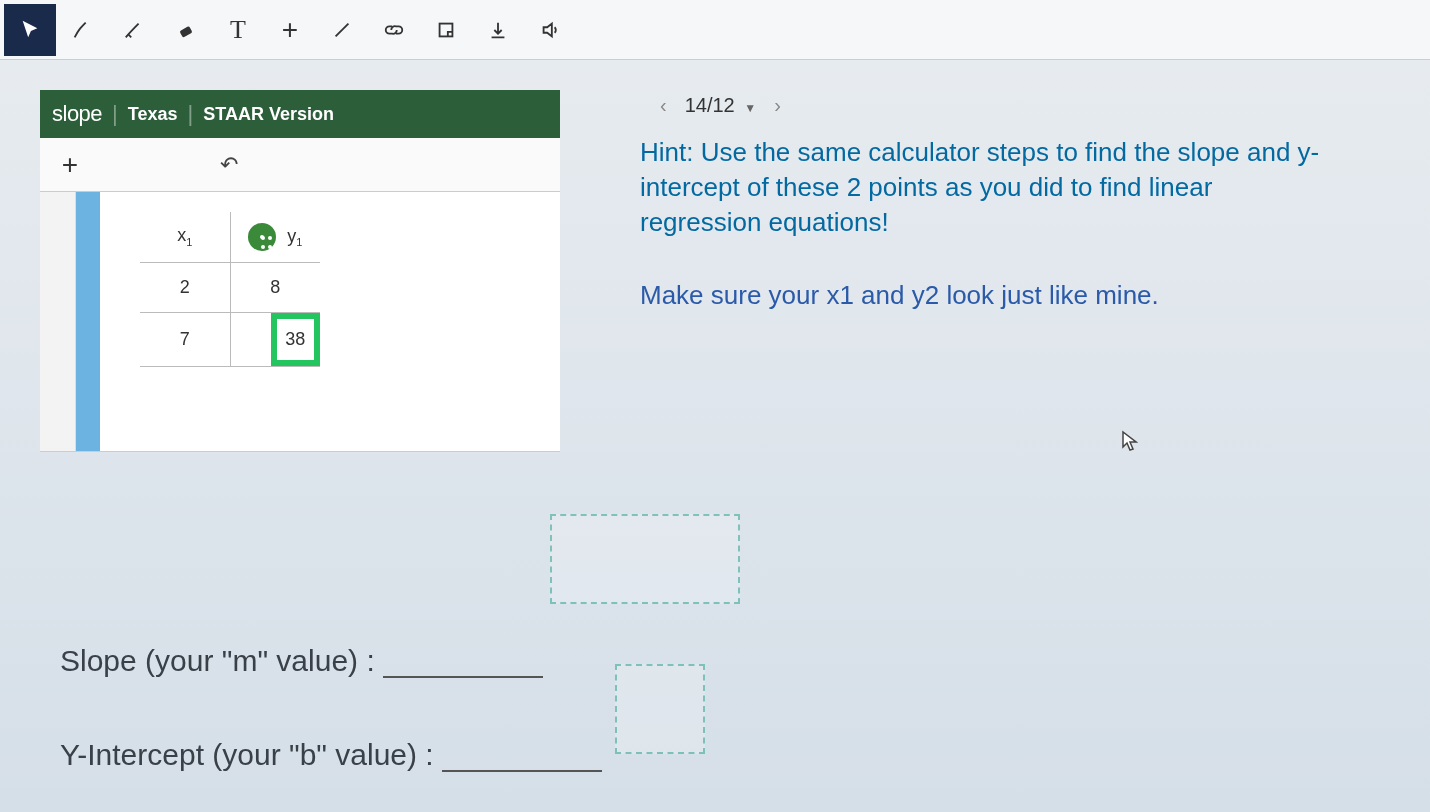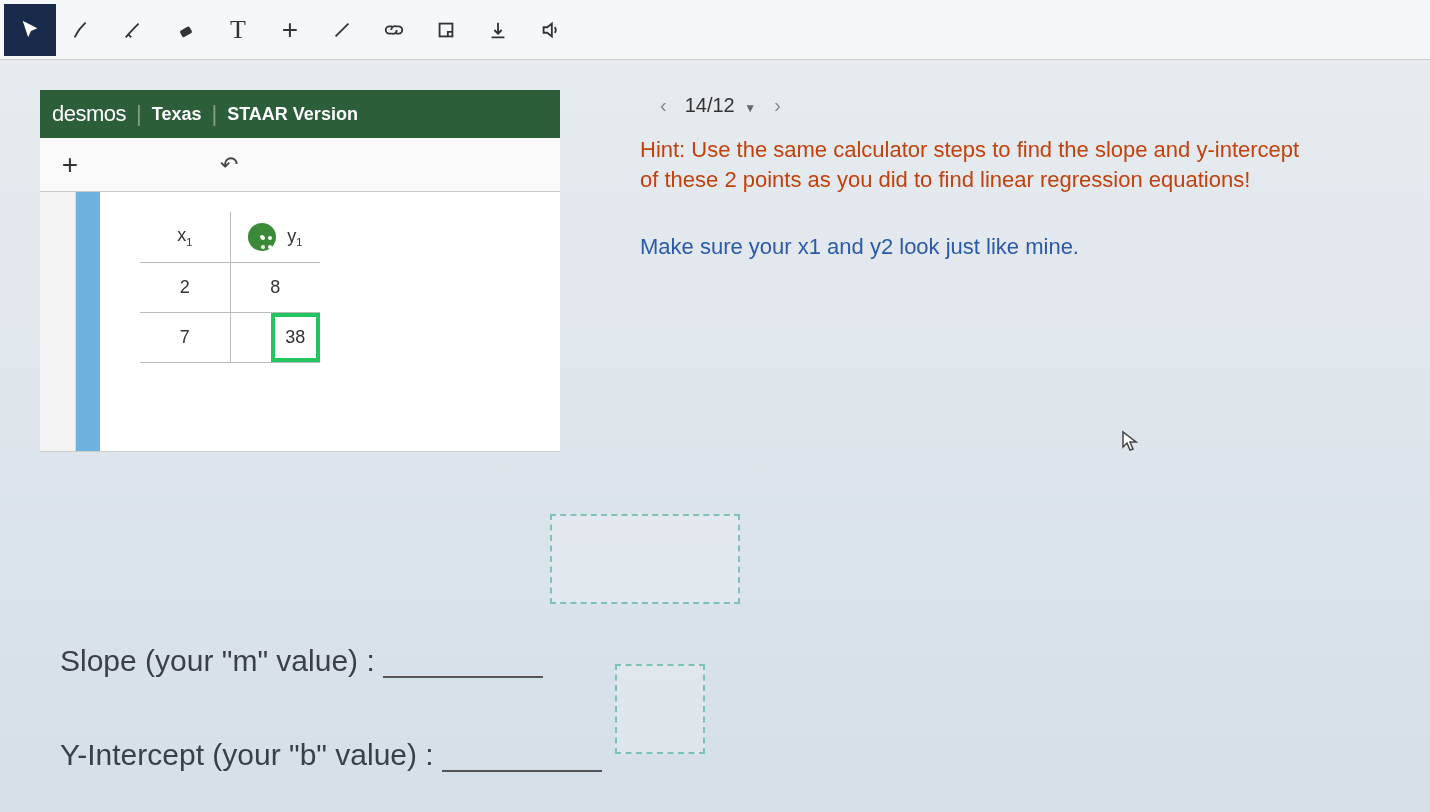--- a/index.html
+++ b/index.html
@@ -111,45 +111,45 @@
   align-items: center;
   justify-content: center;
   margin-right: 6px;
   vertical-align: middle;
 }
 .dot-badge span {
   width: 4px; height: 4px; background: #fff; border-radius: 50%;
   margin: 1px;
 }
 .dots-wrap { display: grid; grid-template-columns: repeat(2,4px); gap: 3px; }
-.cell-sel { border: 4px solid #22c55e; margin-left: 40px; }
+.cell-sel { border: 6px solid #22c55e; margin-left: 40px; }
 .sub { font-size: 11px; vertical-align: sub; }
 .right-col { flex: 1; padding-top: 4px; }
 .pager {
   display: flex;
   align-items: center;
   gap: 18px;
   font-size: 20px;
   color: #555;
   margin-bottom: 18px;
   margin-left: 20px;
 }
 .pager-arrow { cursor: pointer; color: #888; }
 .pager-num { color: #333; }
 .pager-caret { font-size: 12px; color: #666; margin-left: 4px; }
 .hint {
-  color: #c2410c;
-  font-size: 22px;
+  color: #0369a1;
+  font-size: 26px;
   line-height: 1.35;
   max-width: 680px;
 }
 .hint2 {
   margin-top: 40px;
   color: #2a5aa8;
-  font-size: 22px;
+  font-size: 26px;
 }
 .questions {
   position: absolute;
   left: 60px;
   bottom: 40px;
   width: 900px;
 }
 .q-line {
   font-size: 30px;
   color: #3a4048;
@@ -232,21 +232,21 @@
   <div class="tb-btn">
     <svg viewBox="0 0 24 24" stroke="#333" stroke-width="2" fill="none">
         <path d="M5 9v6h4l5 4V5l-5 4H5zM17 9a4 4 0 010 6"></path>
       </svg>
   </div>
 </div>
 
 <div class="content">
   <div class="left-col">
     <div class="calc-header">
-      <span class="calc-brand">desmos</span>
+      <span class="calc-brand">slope</span>
       <span class="calc-sep">|</span>
       <span class="calc-sub">Texas</span>
       <span class="calc-sep">|</span>
       <span class="calc-sub">STAAR Version</span>
     </div>
     <div class="calc-toolbar">
       <div class="calc-plus">+</div>
       <div class="calc-undo">↶</div>
     </div>
     <div class="calc-body">

